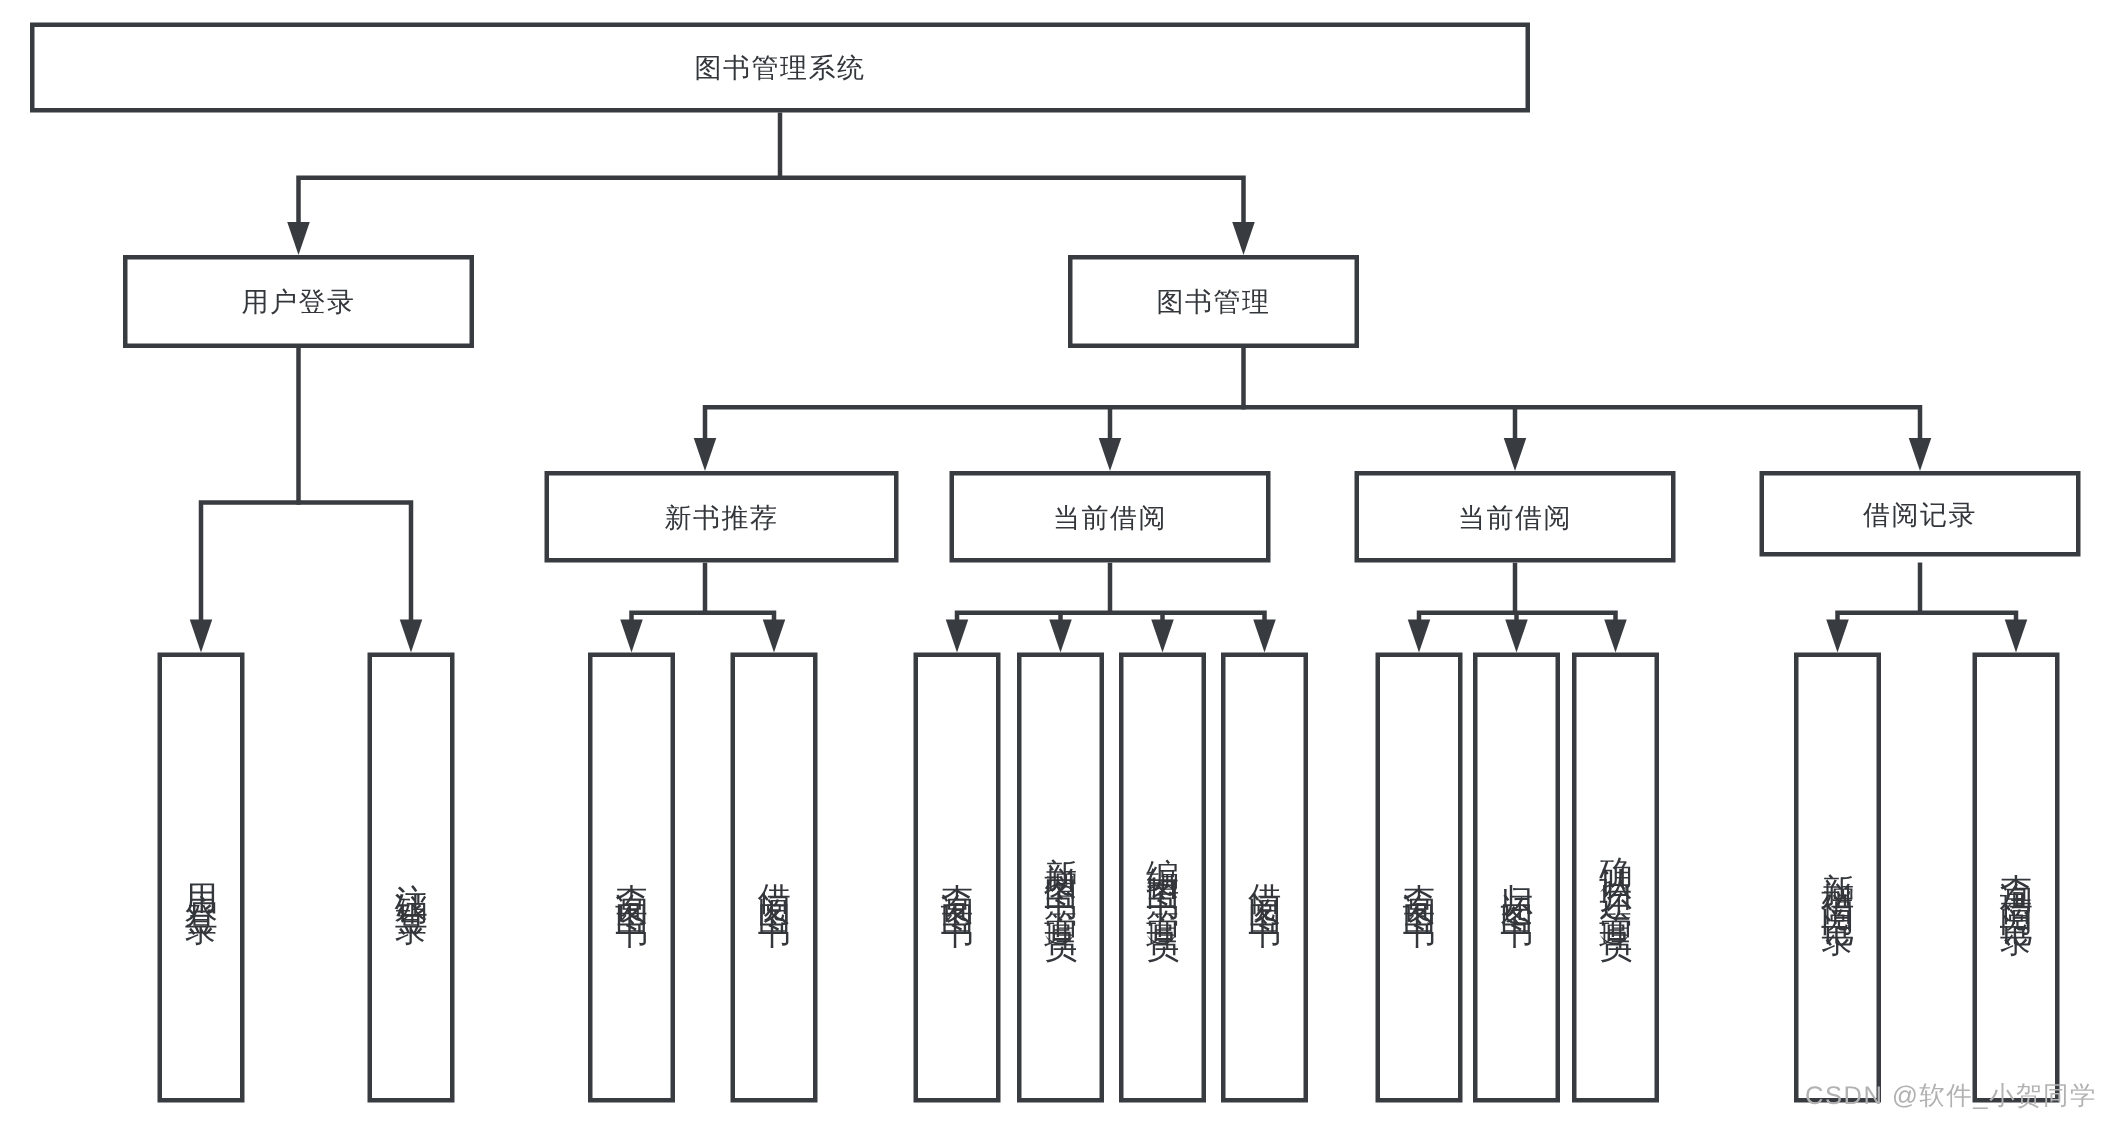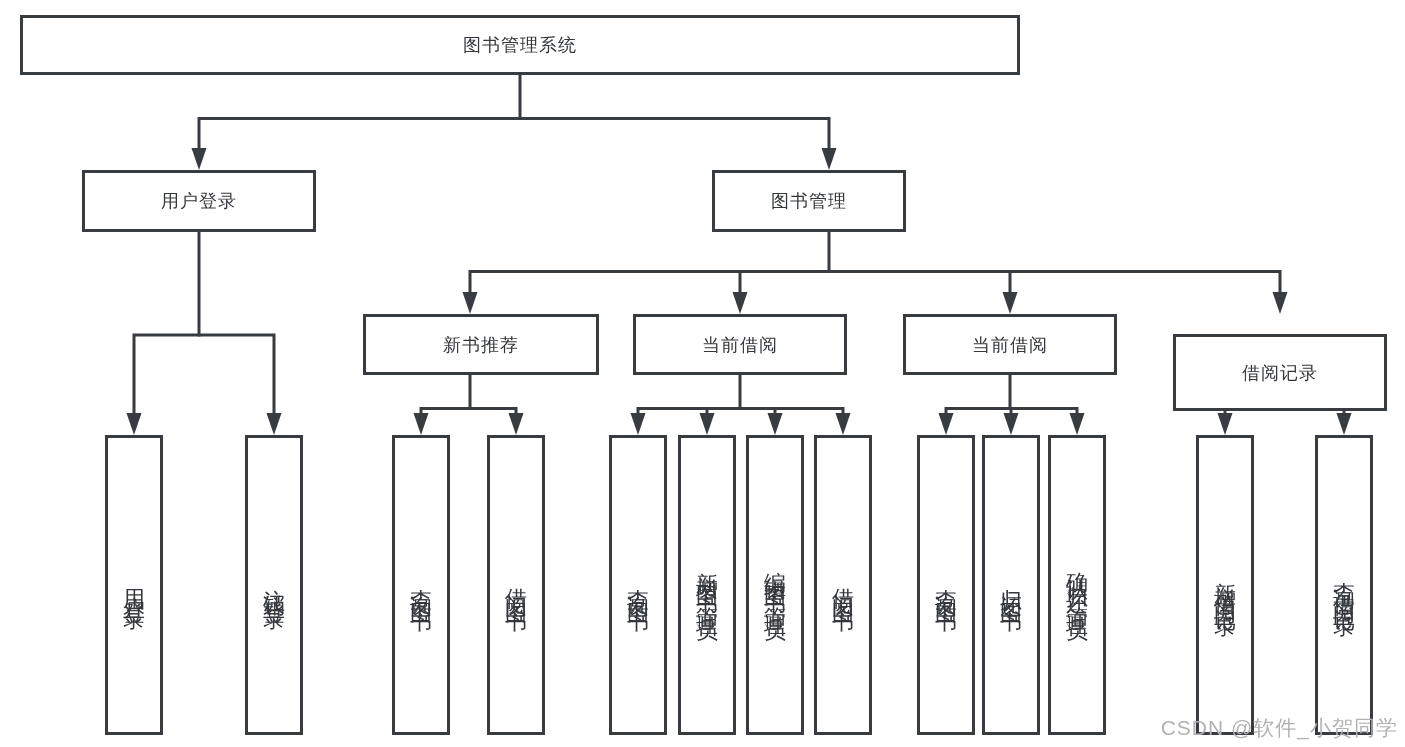--- a/index.html
+++ b/index.html
@@ -43,36 +43,36 @@
   }
   
   .n-root  { left: 20px;  top: 15px;  width: 1000px; height: 60px; }
   
   .n-login { left: 82px;  top: 170px; width: 234px; height: 62px; }
   .n-mgmt  { left: 712px; top: 170px; width: 194px; height: 62px; }
   
   .n-g0 { left: 363px;  top: 314px; width: 236px; height: 61px; }
   .n-g1 { left: 633px;  top: 314px; width: 214px; height: 61px; }
   .n-g2 { left: 903px;  top: 314px; width: 214px; height: 61px; }
-  .n-g3 { left: 1173px; top: 314px; width: 214px; height: 77px; margin-top: 20px; }
+  .n-g3 { left: 1173px; top: 314px; width: 214px; height: 57px; }
   
   .leaf { top: 435px; width: 58px; height: 300px; }
   .l-0  { left: 105px; }  .l-1  { left: 245px; }
   .l-2  { left: 392px; }  .l-3  { left: 487px; }
   .l-4  { left: 609px; }  .l-5  { left: 678px; }
   .l-6  { left: 746px; }  .l-7  { left: 814px; }
   .l-8  { left: 917px; }  .l-9  { left: 982px; }
   .l-10 { left: 1048px; }
   .l-11 { left: 1196px; } .l-12 { left: 1315px; }
   .watermark {
     position: absolute;
     right: 7px;
     bottom: 5px;
     z-index: 2;
-    font-size: 21px;
+    font-size: 17px;
     color: #b2b2b2;
     letter-spacing: 1px;
     white-space: nowrap;
   }
 </style>
 </head>
 <body>
 
 <div id="canvas">
 

